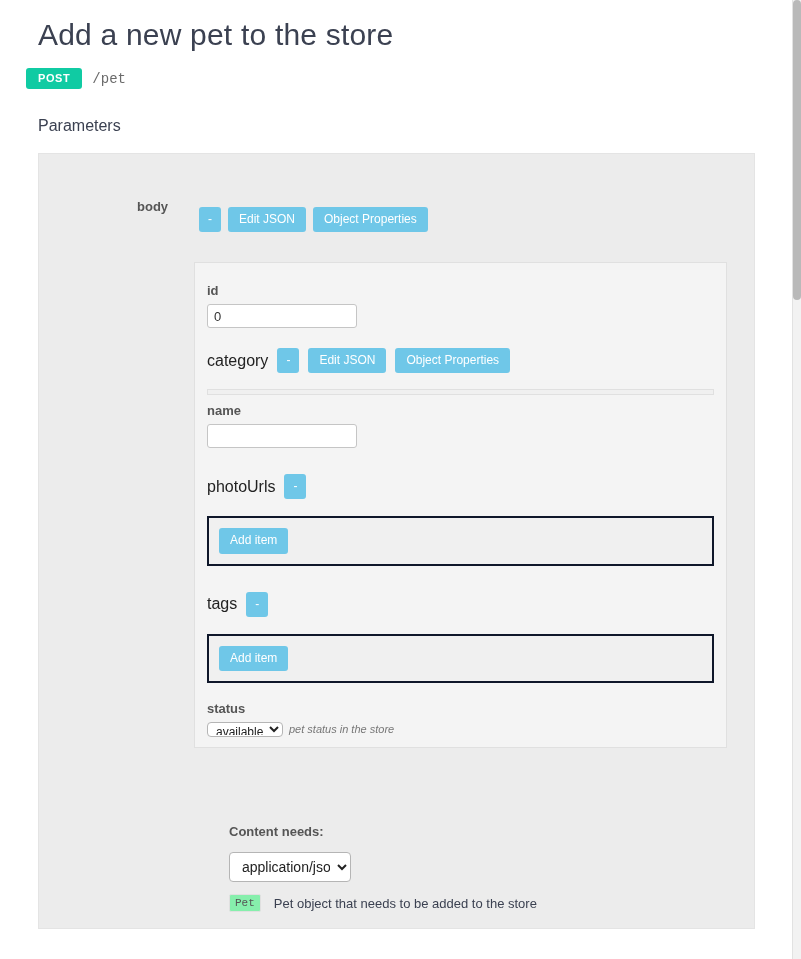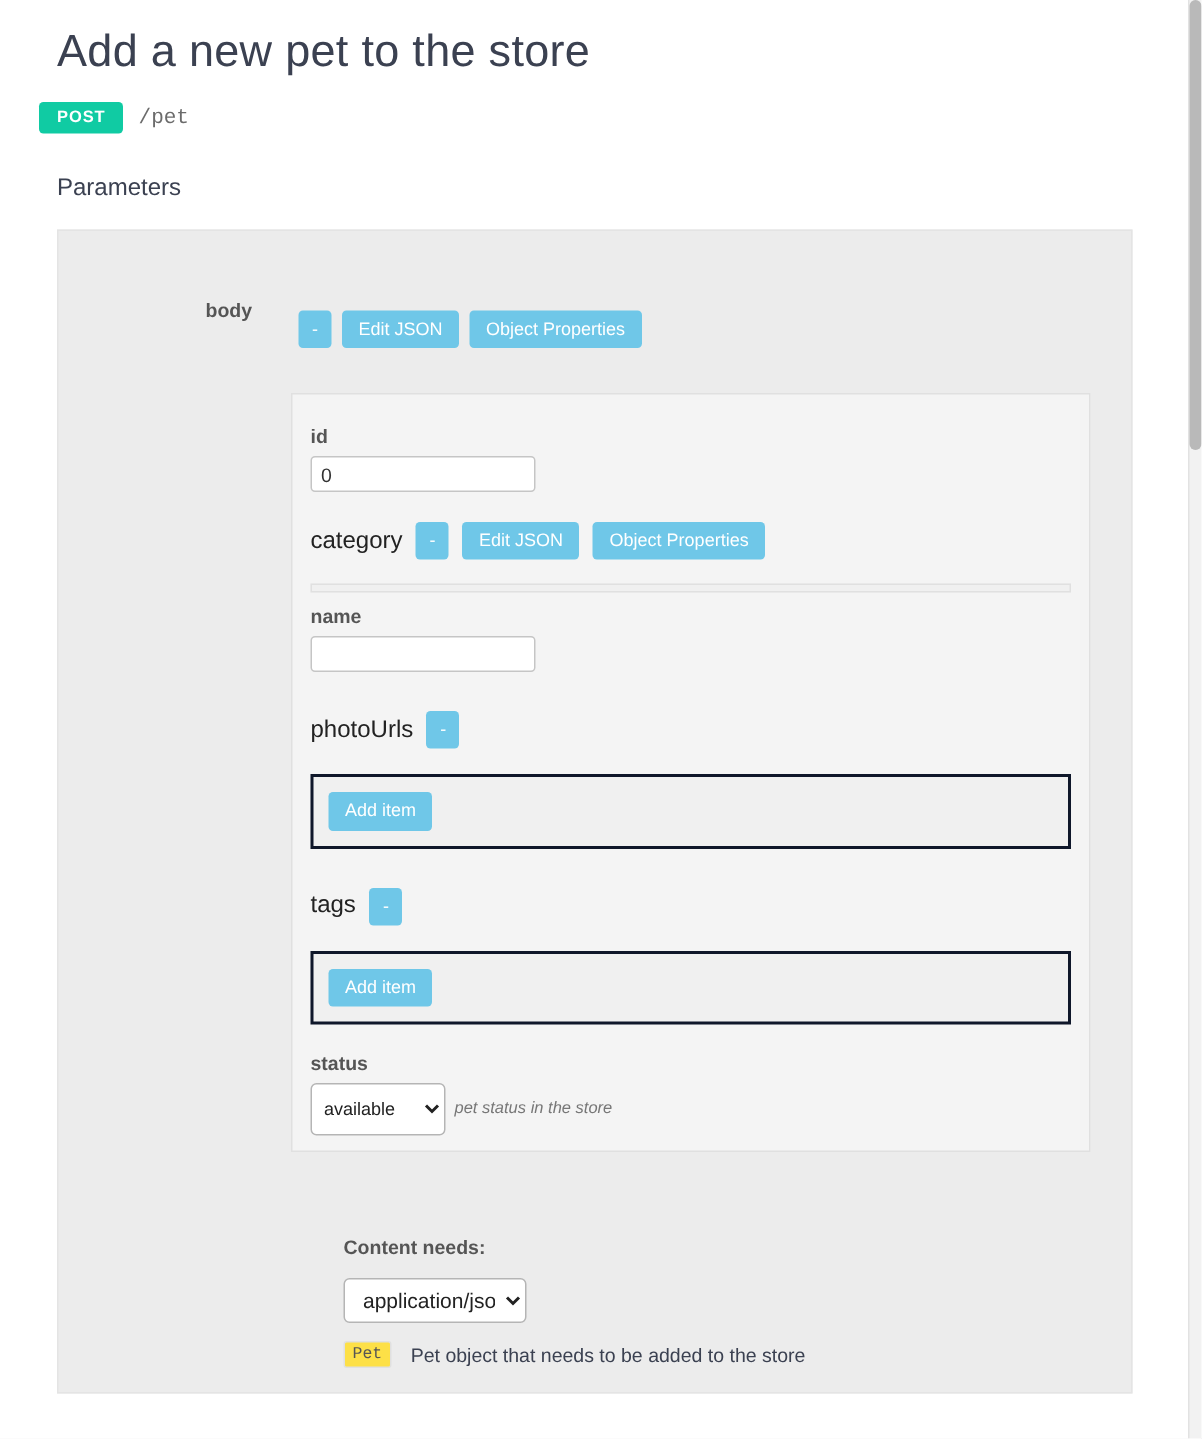--- a/index.html
+++ b/index.html
@@ -193,22 +193,22 @@
     align-items: center;
     gap: 6px;
     margin-top: 6px;
   }
   .select-native {
     font-size: 12px;
     font-family: "Liberation Sans", sans-serif;
     border: 1px solid #b5b5b5;
     border-radius: 4px;
     background: #ffffff;
-    height: 35px;
-    padding: 1px 16px 1px 4px;
+    height: 15px;
+    padding: 1px 2px 1px 4px;
     color: #222;
   }
   .hint-text {
     font-size: 11px;
     color: #777777;
     font-style: italic;
   }
 
   .content-type-block {
     position: absolute;
@@ -235,21 +235,21 @@
 
   .model-row {
     position: absolute;
     left: 190px;
     top: 740px;
     display: flex;
     align-items: center;
     gap: 13px;
   }
   .code-chip {
-    background: #fde047;
+    background: #86efac;
     border: 1px solid #e0e0e0;
     font-family: "Liberation Mono", monospace;
     font-size: 11px;
     color: #555555;
     padding: 2px 5px;
     border-radius: 2px;
   }
   .model-desc {
     font-size: 13px;
     color: #3b4151;

